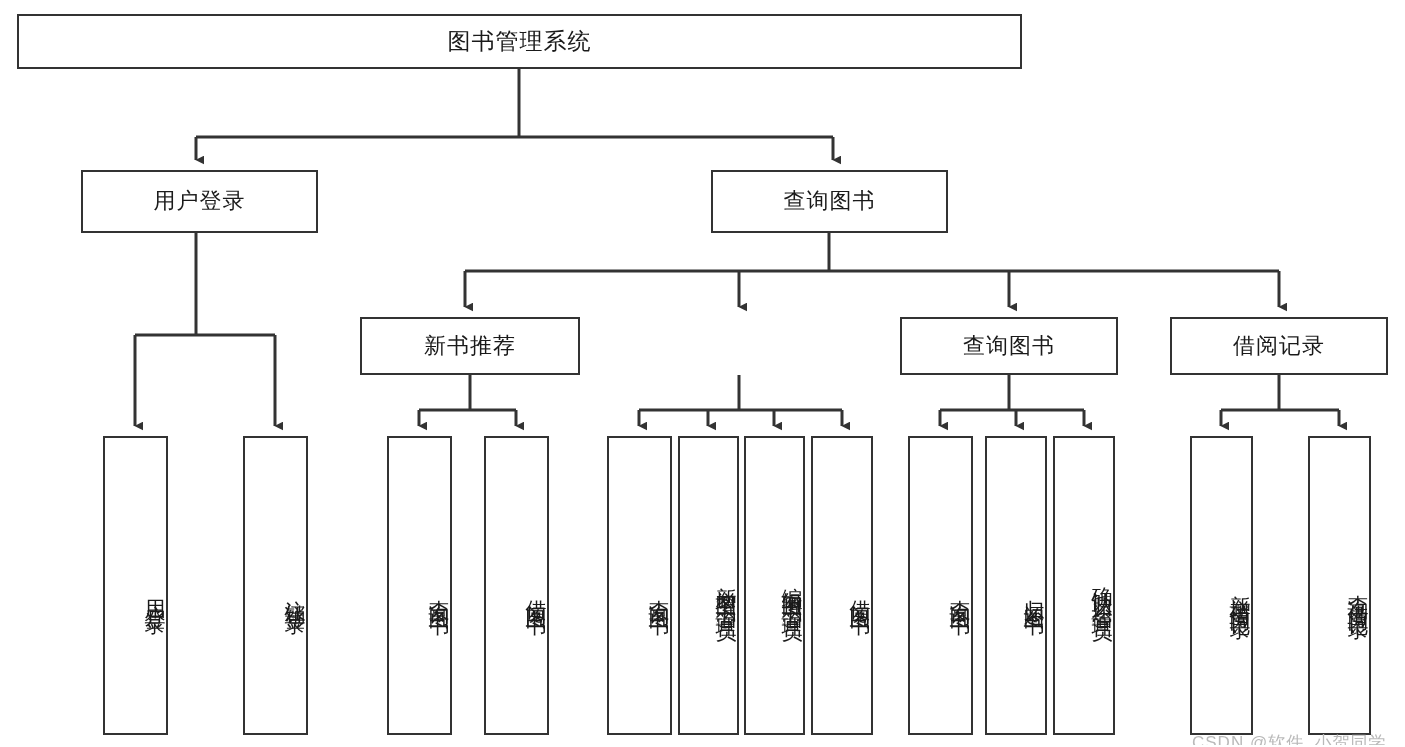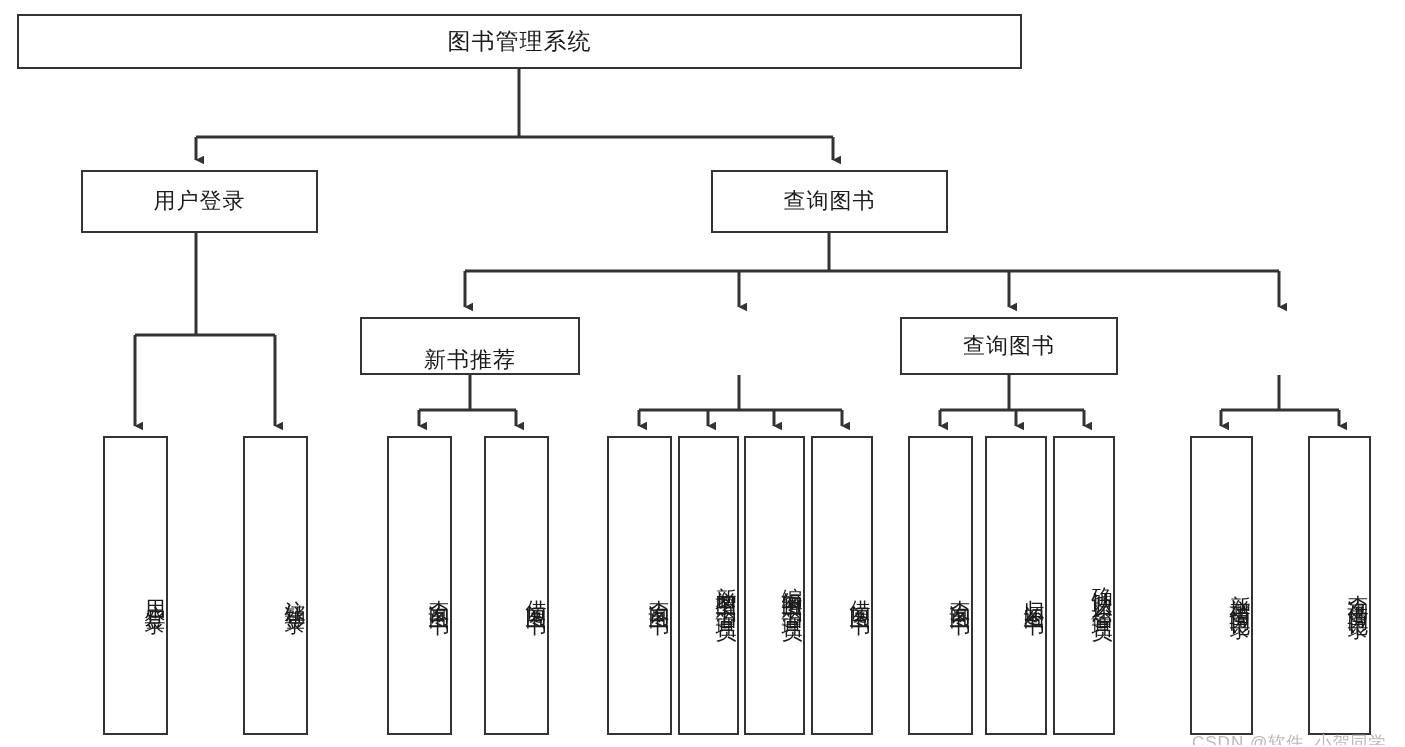--- a/index.html
+++ b/index.html
@@ -126,25 +126,28 @@
     <span>图书管理系统</span>
   </div>
 
   <div class="node horizontal" style="left:81px; top:170px; width:237px; height:63px;">
     <span>用户登录</span>
   </div>
   <div class="node horizontal" style="left:711px; top:170px; width:237px; height:63px;">
     <span>查询图书</span>
   </div>
 
-  <div class="node horizontal" style="left:360px; top:317px; width:220px; height:58px;align-items:flex-end;">
+  <div class="node horizontal" style="left:360px; top:317px; width:220px; height:58px;">
     <span>新书推荐</span>
   </div>
   <div class="node horizontal" style="left:900px; top:317px; width:218px; height:58px;">
     <span>查询图书</span>
+  </div>
+  <div class="node horizontal" style="left:1170px; top:317px; width:218px; height:58px;">
+    <span>借阅记录</span>
   </div>
 
   <div class="node vertical" style="left:103px; top:436px; width:65px; height:299px;">
     <span class="vtext">用户登录</span>
   </div>
   <div class="node vertical" style="left:243px; top:436px; width:65px; height:299px;">
     <span class="vtext">注销登录</span>
   </div>
   <div class="node vertical" style="left:387px; top:436px; width:65px; height:299px;">
     <span class="vtext">查询图书</span>

